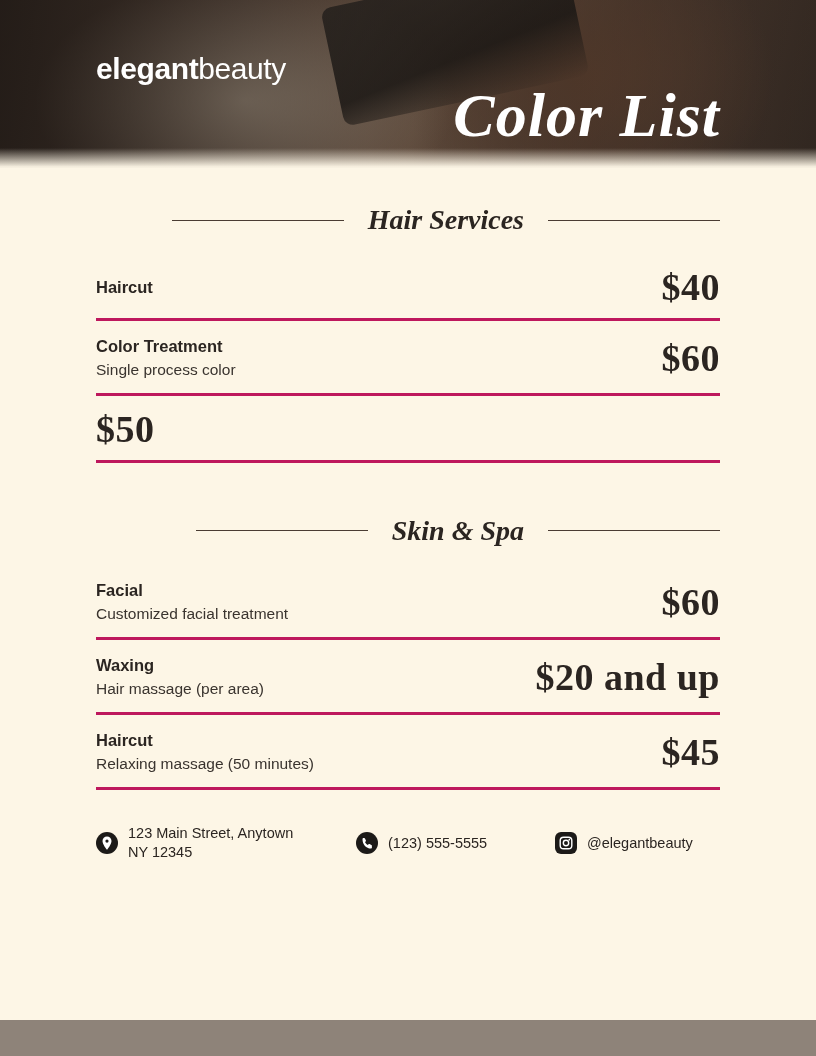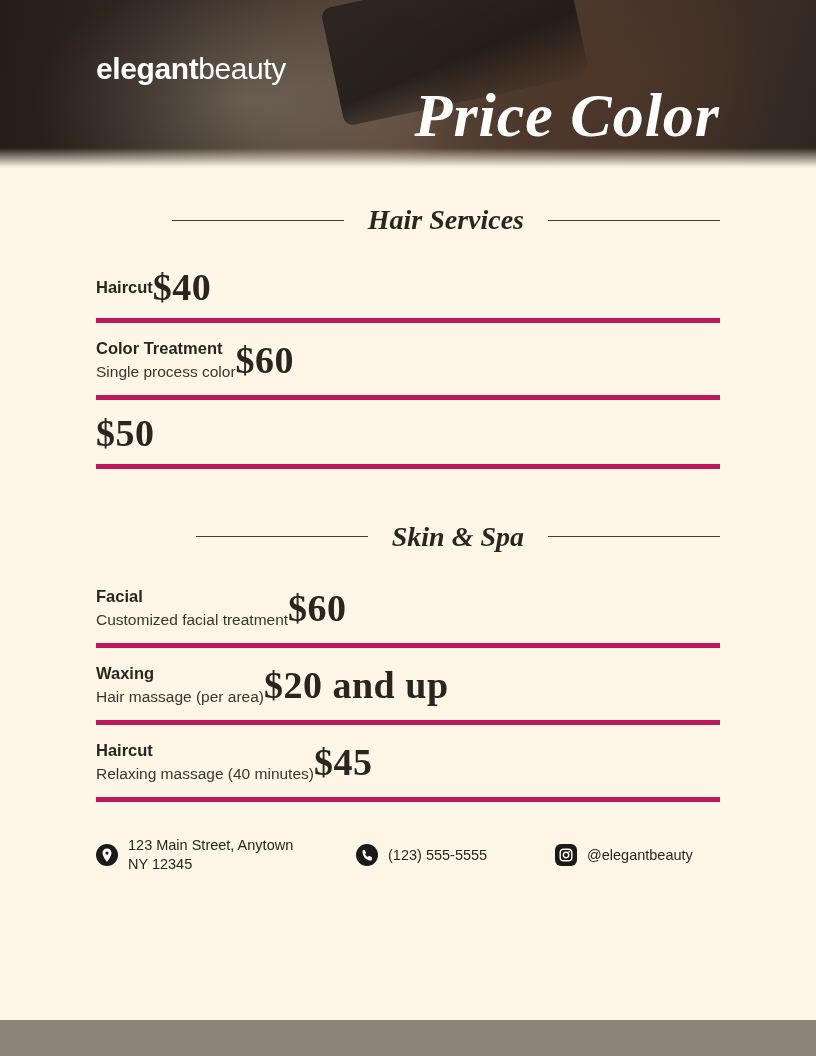--- a/index.html
+++ b/index.html
@@ -118,21 +118,22 @@
     font-weight: 700;
     font-size: 28px;
     color: #2b2521;
     margin: 0 24px;
     white-space: nowrap;
   }
 
   .row {
     display: flex;
     align-items: center;
-    border-bottom: 5px solid #be185d;
+    justify-content: space-between;
+    border-bottom: 3px solid #be185d;
     padding: 14px 0 12px;
     min-height: 58px;
     box-sizing: border-box;
   }
   .row.first-row { border-top: none; }
   .row-left { max-width: 440px; }
   .item-name {
     font-size: 16.5px;
     font-weight: 700;
     color: #2b2521;
@@ -202,21 +203,21 @@
 <body>
 
 <div class="page">
 
   <div class="header">
     <div class="header-photo"></div>
     <div class="header-scrim"></div>
     <div class="brand">
       <span class="b1">elegant</span><span class="b2">beauty</span>
     </div>
-    <div class="price-title">Price Color</div>
+    <div class="price-title">Color List</div>
     <div class="header-bottom-fade"></div>
   </div>
 
   <div class="content">
 
     <div class="section first">
       <div class="section-head">
         <div class="rule"></div>
         <div class="section-title">Hair Services</div>
         <div class="rule"></div>
@@ -261,21 +262,21 @@
         <div class="row-left">
           <div class="item-name">Waxing</div>
           <div class="item-desc">Hair massage (per area)</div>
         </div>
         <div class="price">$20 and up</div>
       </div>
 
       <div class="row">
         <div class="row-left">
           <div class="item-name">Haircut</div>
-          <div class="item-desc">Relaxing massage (40 minutes)</div>
+          <div class="item-desc">Relaxing massage (50 minutes)</div>
         </div>
         <div class="price">$45</div>
       </div>
     </div>
 
     <div class="contacts">
 
       <div class="contact address">
         <span class="cicon">
           <svg width="12" height="14" viewBox="0 0 12 14" aria-hidden="true">

